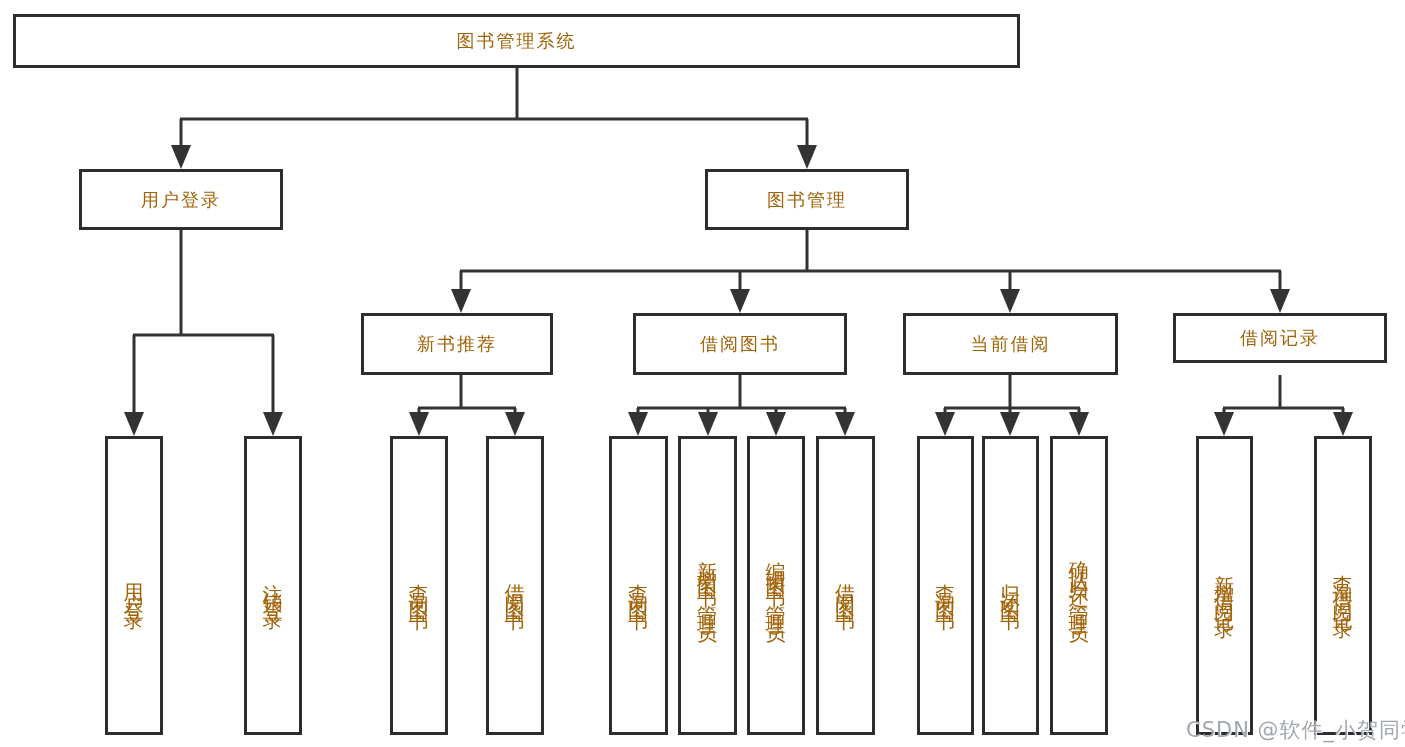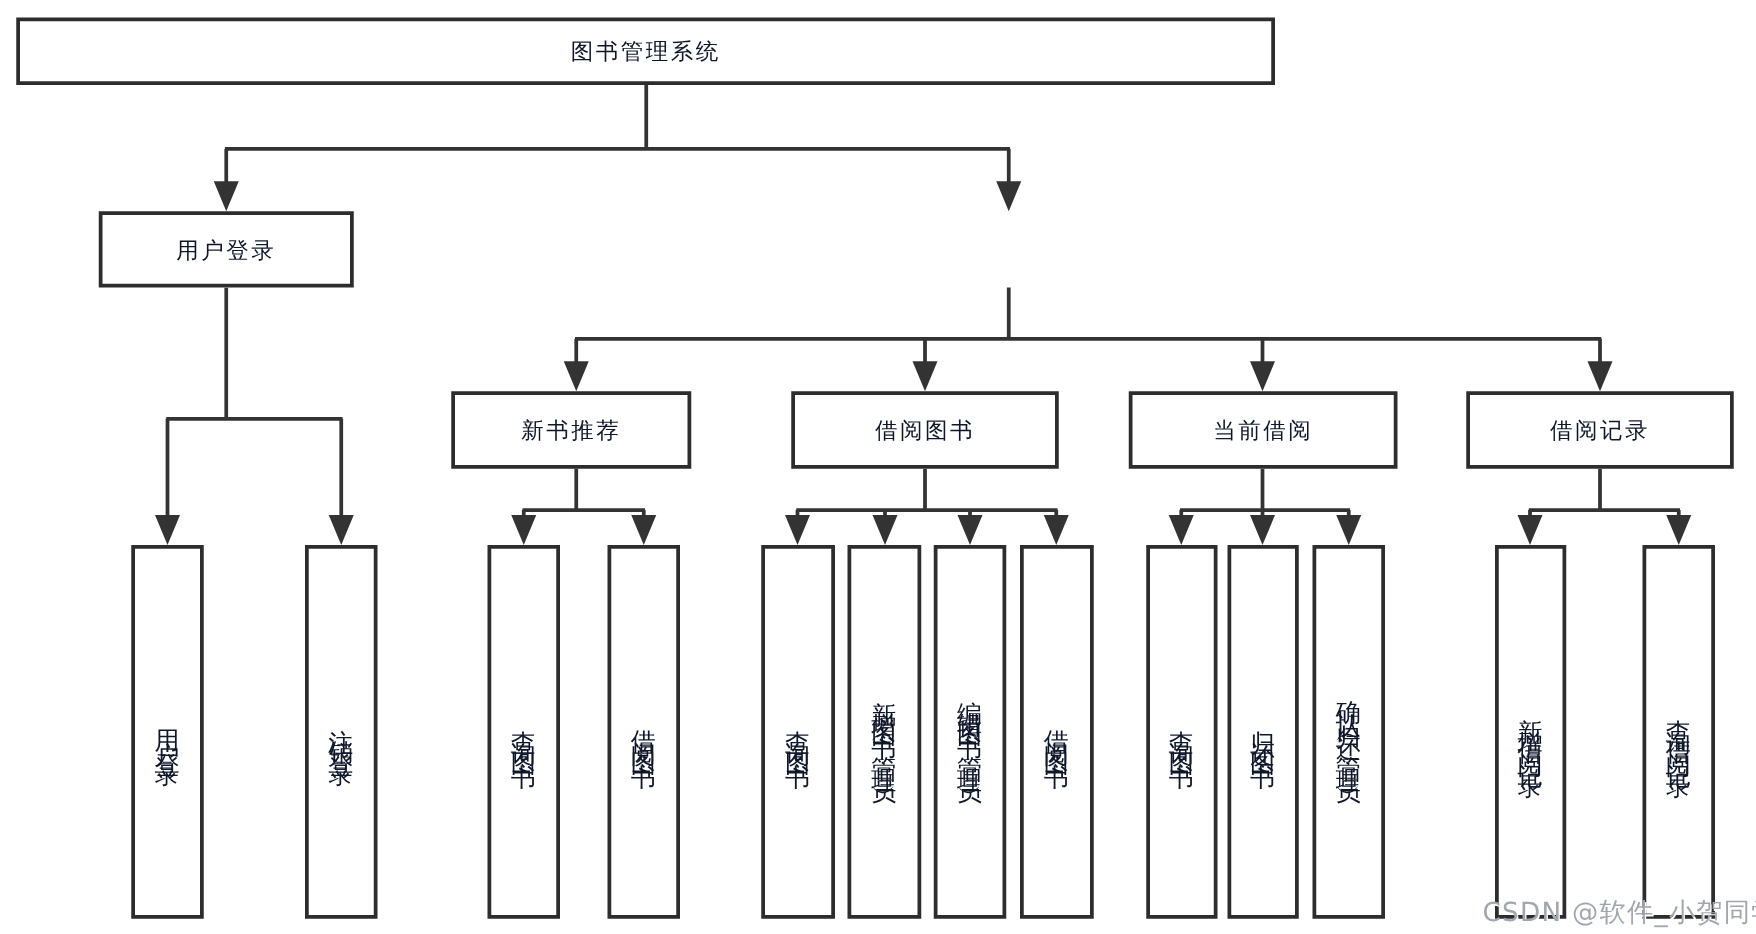--- a/index.html
+++ b/index.html
@@ -3,21 +3,21 @@
 <meta charset="utf-8">
 <style>
   html,body { margin:0; padding:0; background:#ffffff; }
   .canvas {
     position:relative; width:1405px; height:747px; background:#ffffff;
     font-family:"DejaVu Sans", sans-serif; overflow:hidden;
   }
   svg.connectors { position:absolute; left:0; top:0; z-index:1; }
   .node {
     position:absolute; box-sizing:border-box; background:#ffffff;
-    border:3px solid #2d2d2d; color:#0f172a; z-index:2;
+    border:3px solid #2d2d2d; color:#a16207; z-index:2;
     display:flex; align-items:center; justify-content:center;
     text-align:right;
   }
   .node.h { font-size:18px; letter-spacing:2px; white-space:nowrap; }
   .node.v {
     writing-mode:vertical-rl; text-orientation:mixed;
     font-size:20px; letter-spacing:9px; line-height:1.0;
   }
   .watermark {
     position:absolute; z-index:3; white-space:nowrap;
@@ -81,25 +81,26 @@
       <path d="M935 412 L955 412 L945 436 Z" fill="#333333" stroke="none"></path>
       <path d="M1000 412 L1020 412 L1010 436 Z" fill="#333333" stroke="none"></path>
       <path d="M1069 412 L1089 412 L1079 436 Z" fill="#333333" stroke="none"></path>
       <path d="M1214 412 L1234 412 L1224 436 Z" fill="#333333" stroke="none"></path>
       <path d="M1333 412 L1353 412 L1343 436 Z" fill="#333333" stroke="none"></path>
     </svg>
 
   <div class="node h" style="left:13px;top:14px;width:1007px;height:54px">图书管理系统</div>
 
   <div class="node h" style="left:79px;top:169px;width:204px;height:61px">用户登录</div>
+  <div class="node h" style="left:705px;top:169px;width:204px;height:61px">图书管理</div>
 
   <div class="node h" style="left:361px;top:313px;width:192px;height:62px">新书推荐</div>
   <div class="node h" style="left:633px;top:313px;width:214px;height:62px">借阅图书</div>
   <div class="node h" style="left:903px;top:313px;width:215px;height:62px">当前借阅</div>
-  <div class="node h" style="left:1173px;top:313px;width:214px;height:62px">借阅记录</div>
+  <div class="node h" style="left:1173px;top:313px;width:214px;height:50px">借阅记录</div>
 
   <div class="node v" style="left:105px;top:436px;width:58px;height:299px">用户登录</div>
   <div class="node v" style="left:244px;top:436px;width:58px;height:299px">注销登录</div>
 
   <div class="node v" style="left:390px;top:436px;width:58px;height:299px">查询图书</div>
   <div class="node v" style="left:486px;top:436px;width:58px;height:299px">借阅图书</div>
 
   <div class="node v" style="left:609px;top:436px;width:59px;height:299px">查询图书</div>
   <div class="node v" style="left:678px;top:436px;width:59px;height:299px">新增图书（管理员）</div>
   <div class="node v" style="left:747px;top:436px;width:58px;height:299px">编辑图书（管理员）</div>

